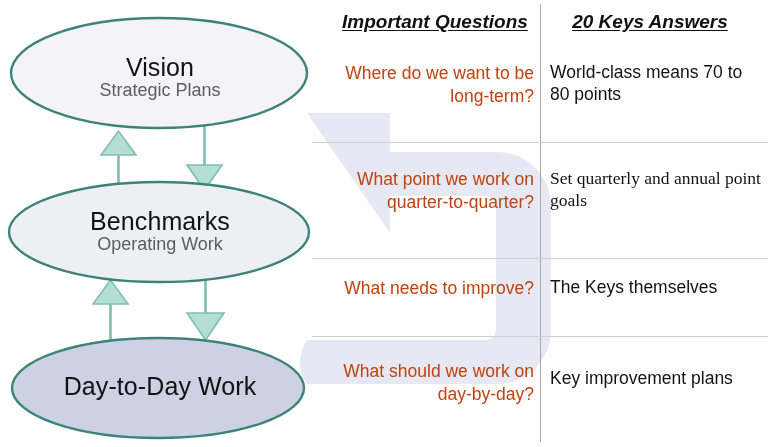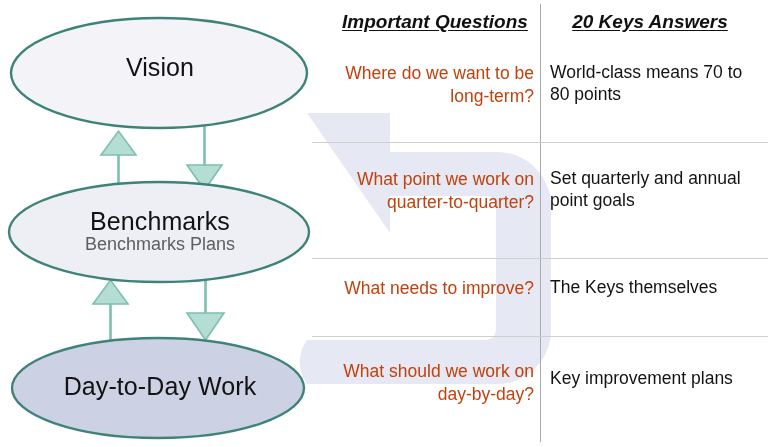--- a/index.html
+++ b/index.html
@@ -85,21 +85,21 @@
   .a-cell{
     position:absolute;
     left:238px;
     width:216px;
     text-align:left;
     font-size:17.5px;
     color:#131313;
     line-height:1.25;
   }
   #q0{top:62px;} #a0{top:62px;}
-  #q1{top:168px;} #a1{top:168px;}
+  #q1{top:168px;} #a1{top:168px;font-family:Liberation Serif, serif;}
   #q2{top:277px;} #a2{top:277px;}
   #q3{top:360px;text-align:right;} #a3{top:368px;}
 </style>
 </head>
 <body>
 
 <div id="stage">
 
   <svg id="bg-arrow" viewBox="0 0 768 447">
     <path d="
@@ -140,25 +140,26 @@
         <path d="M 205 272 L 205 313 L 187 313 L 205.5 340 L 224 313 L 206 313 L 206 272 Z" fill="#b4ddd4" stroke="#7fbfb0" stroke-width="1.6"></path>
       </g>
 
       <ellipse cx="159" cy="73" rx="148" ry="55" fill="#f3f3f8" stroke="#3d8377" stroke-width="2.4"></ellipse>
       <ellipse cx="159" cy="232" rx="150" ry="50" fill="#eeeef5" stroke="#3d8377" stroke-width="2.4"></ellipse>
       <ellipse cx="158" cy="388" rx="146" ry="50" fill="#ccd1e3" stroke="#3d8377" stroke-width="2.4"></ellipse>
     </svg>
 
     <div class="ell-label" style="top:54px;">
       <div class="ell-title">Vision</div>
+      <div class="ell-sub">Strategic Plans</div>
     </div>
 
     <div class="ell-label" style="top:208px;">
       <div class="ell-title">Benchmarks</div>
-      <div class="ell-sub">Benchmarks Plans</div>
+      <div class="ell-sub">Operating Work</div>
     </div>
 
     <div class="ell-label" style="top:373px;">
       <div class="ell-title">Day-to-Day Work</div>
     </div>
   </div>
 
   <div id="table-wrap">
 
     <div class="hdr" id="hdr-q">Important Questions</div>

